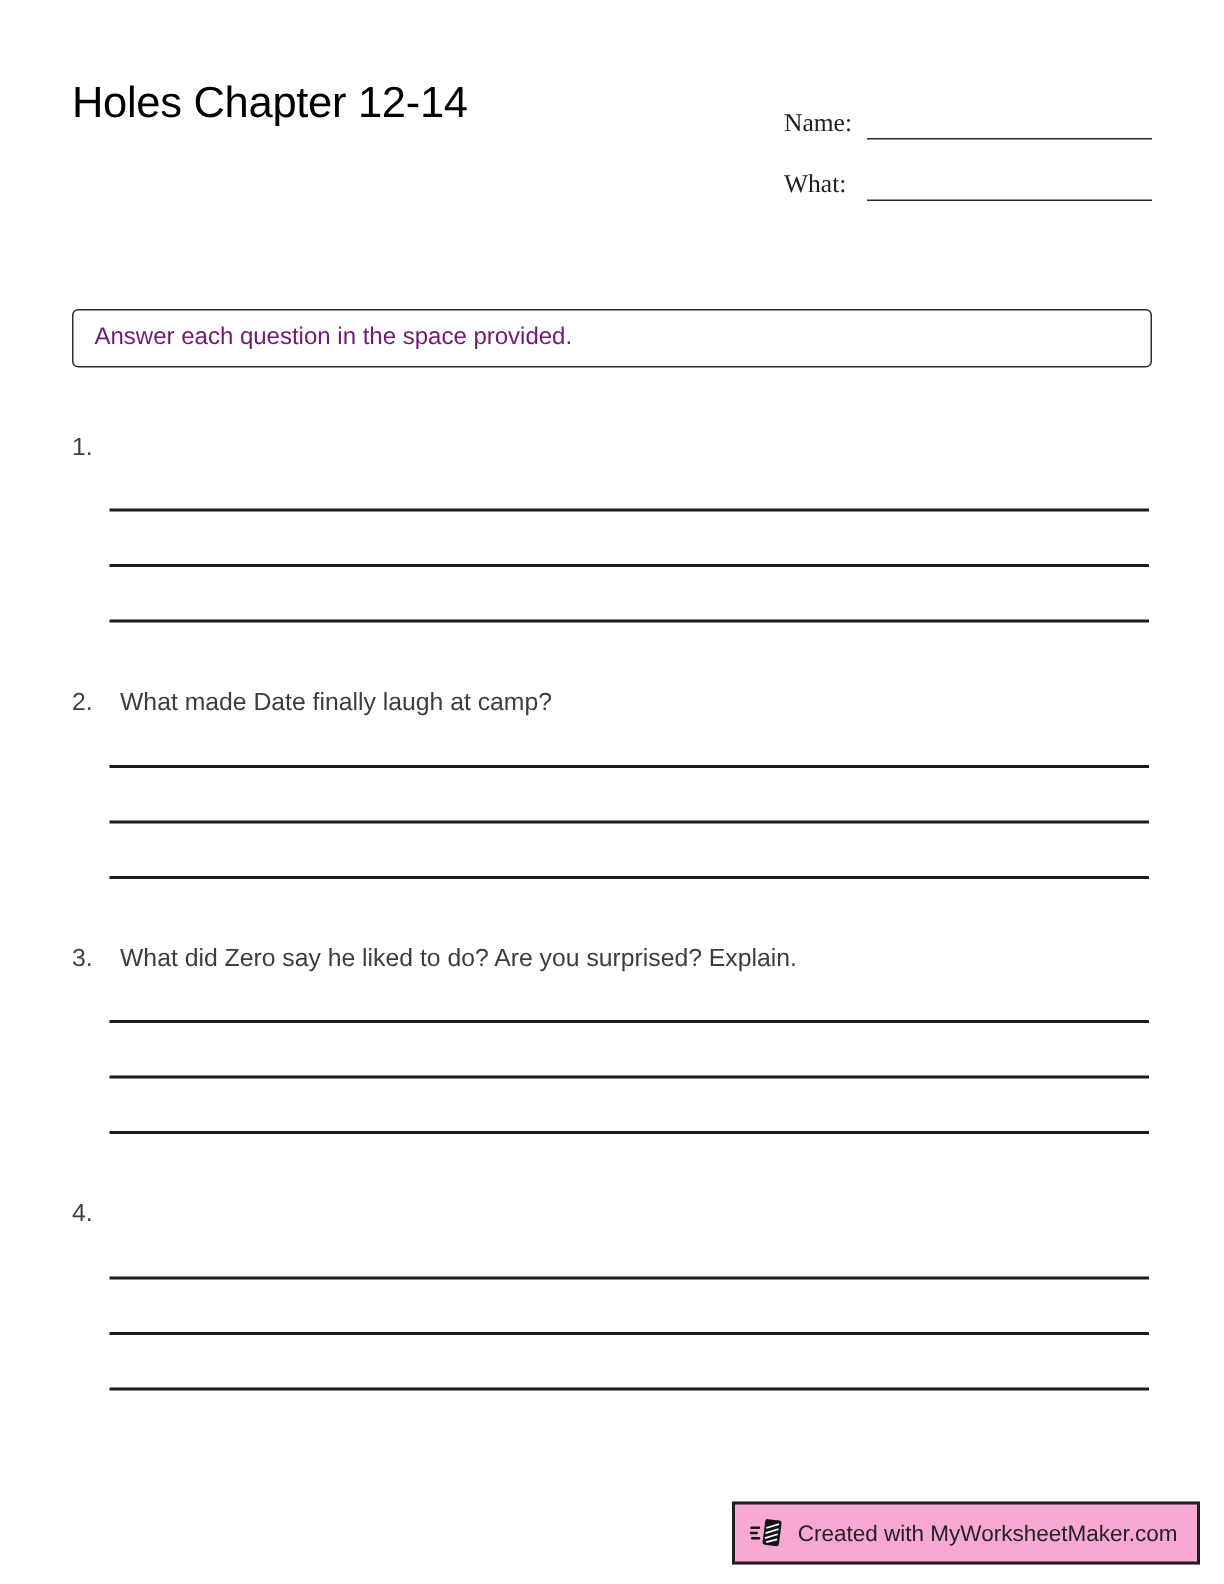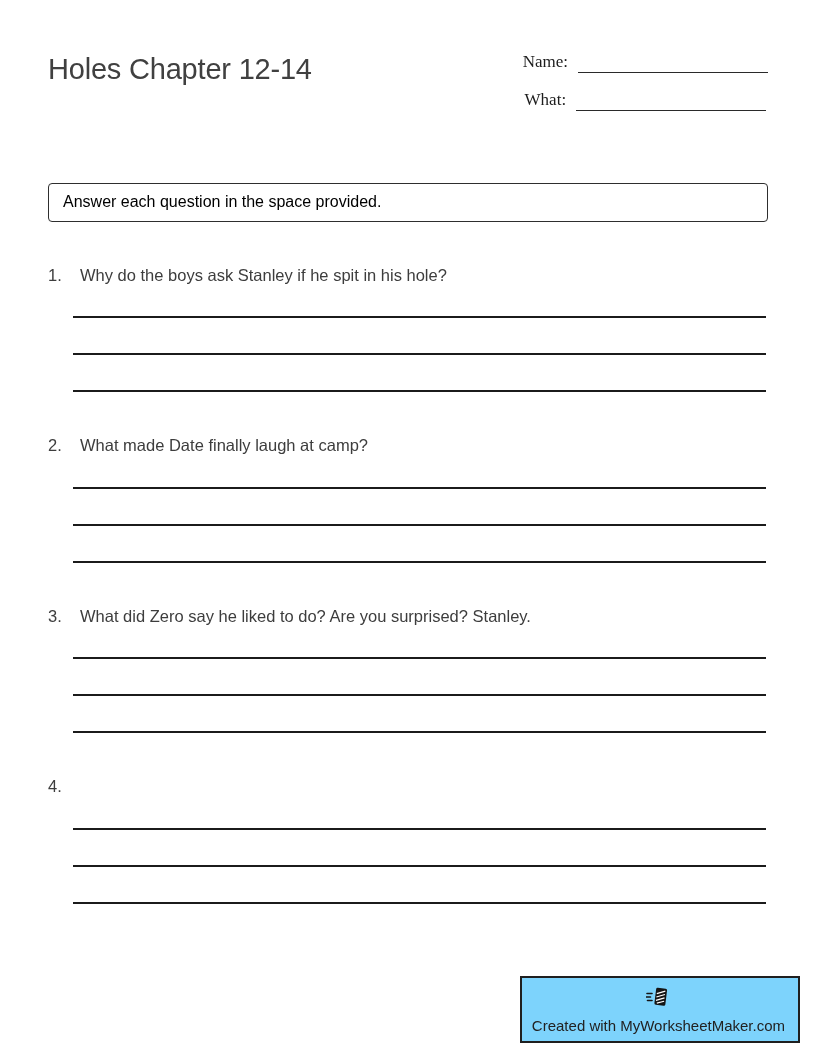--- a/index.html
+++ b/index.html
@@ -17,51 +17,52 @@
   }
   
   .header {
     display: flex;
     justify-content: space-between;
     align-items: flex-start;
   }
   .title {
     font-size: 29px;
     font-weight: 400;
-    color: #404040;
+    color: #000000;
     letter-spacing: -0.2px;
     margin-top: 3px;
   }
   .fields {
     font-family: "Liberation Serif", serif;
     font-size: 17px;
     color: #1d1d1d;
     padding-top: 2px;
   }
   .field-row {
     display: flex;
-    justify-content: center;
+    justify-content: space-between;
     align-items: flex-end;
     margin-bottom: 17px;
     gap: 10px;
+    margin-top: 20px;
   }
   .field-label { padding-bottom: 1px; }
   .blank {
     width: 190px;
     height: 19px;
     border-bottom: 1.5px solid #2a2a2a;
   }
   
   .instructions-box {
     margin-top: 55px;
     border: 1.5px solid #2e2e2e;
     border-radius: 4px;
     padding: 9px 14px 10px 14px;
     font-size: 16px;
-    color: #000000;
+    color: #701a75;
   }
   
   .question { margin-top: 43px; }
   .q-row {
     display: flex;
     font-size: 16.5px;
     color: #3d3d3d;
     line-height: 1.3;
   }
   .q-num { width: 32px; flex-shrink: 0; }
@@ -76,22 +77,21 @@
     position: absolute;
     right: 16px;
     bottom: 13px;
     display: flex;
     align-items: center;
     gap: 8px;
     border: 2px solid #1f1f1f;
     padding: 7px 13px 7px 10px;
     font-size: 15px;
     color: #222222;
-    background: #7dd3fc;
-    flex-direction: column;
+    background: #f9a8d4;
   }
   .footer-badge svg { display: block; }
 </style>
 </head>
 <body>
 
 <div class="page">
 
   <div class="header">
     <div class="title">Holes Chapter 12-14</div>
@@ -107,21 +107,20 @@
     </div>
   </div>
 
   <div class="instructions-box">
     <span>Answer each question in the space provided.</span>
   </div>
 
   <div class="question">
     <div class="q-row">
       <span class="q-num">1.</span>
-      <span>Why do the boys ask Stanley if he spit in his hole?</span>
     </div>
     <div class="answers">
       <div class="answer-line"></div>
       <div class="answer-line"></div>
       <div class="answer-line"></div>
     </div>
   </div>
 
   <div class="question">
     <div class="q-row">
@@ -131,21 +130,21 @@
     <div class="answers">
       <div class="answer-line"></div>
       <div class="answer-line"></div>
       <div class="answer-line"></div>
     </div>
   </div>
 
   <div class="question">
     <div class="q-row">
       <span class="q-num">3.</span>
-      <span>What did Zero say he liked to do? Are you surprised? Stanley.</span>
+      <span>What did Zero say he liked to do? Are you surprised? Explain.</span>
     </div>
     <div class="answers">
       <div class="answer-line"></div>
       <div class="answer-line"></div>
       <div class="answer-line"></div>
     </div>
   </div>
 
   <div class="question">
     <div class="q-row">

